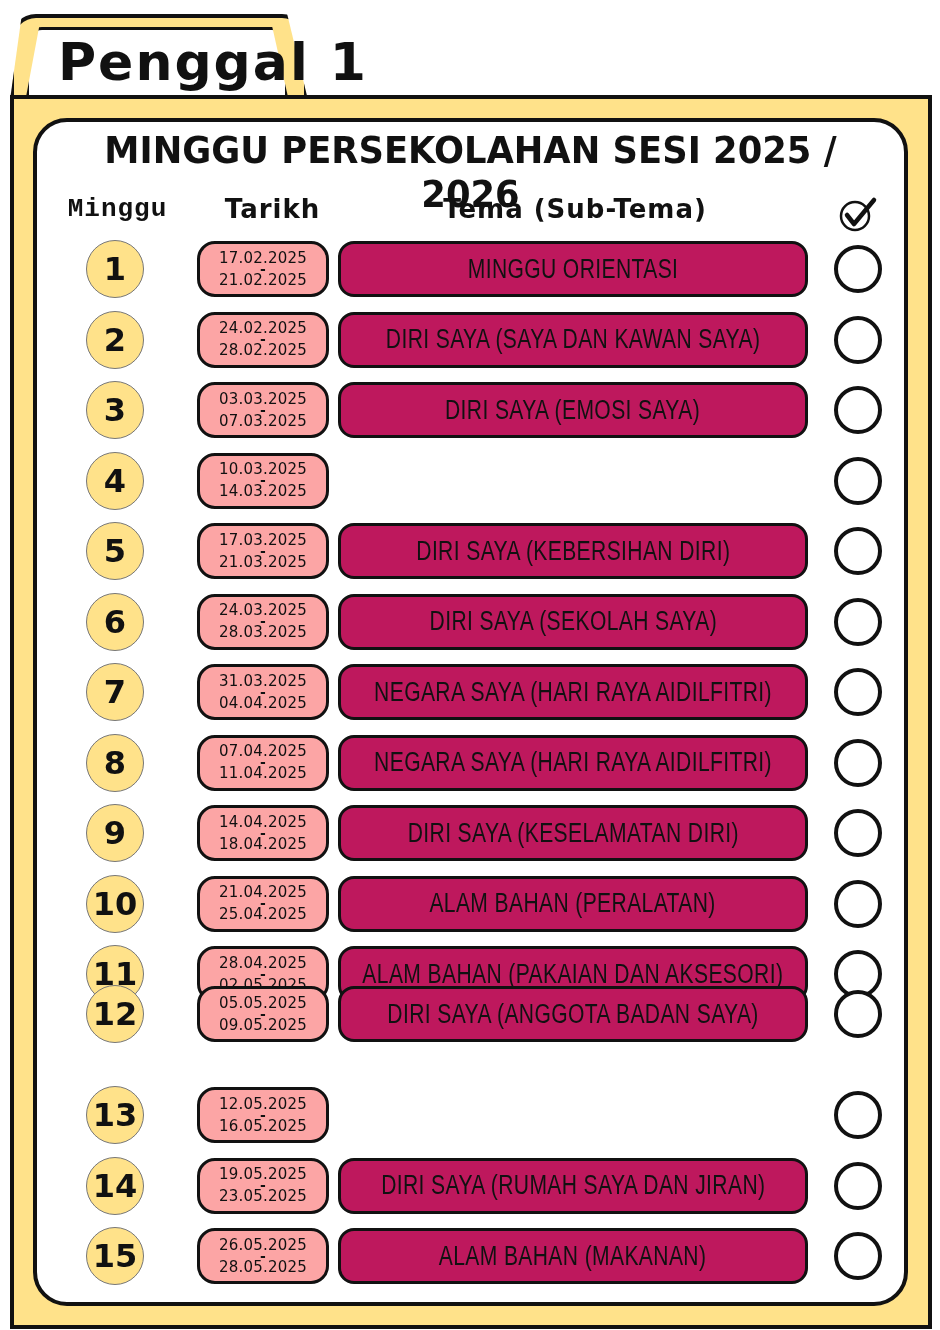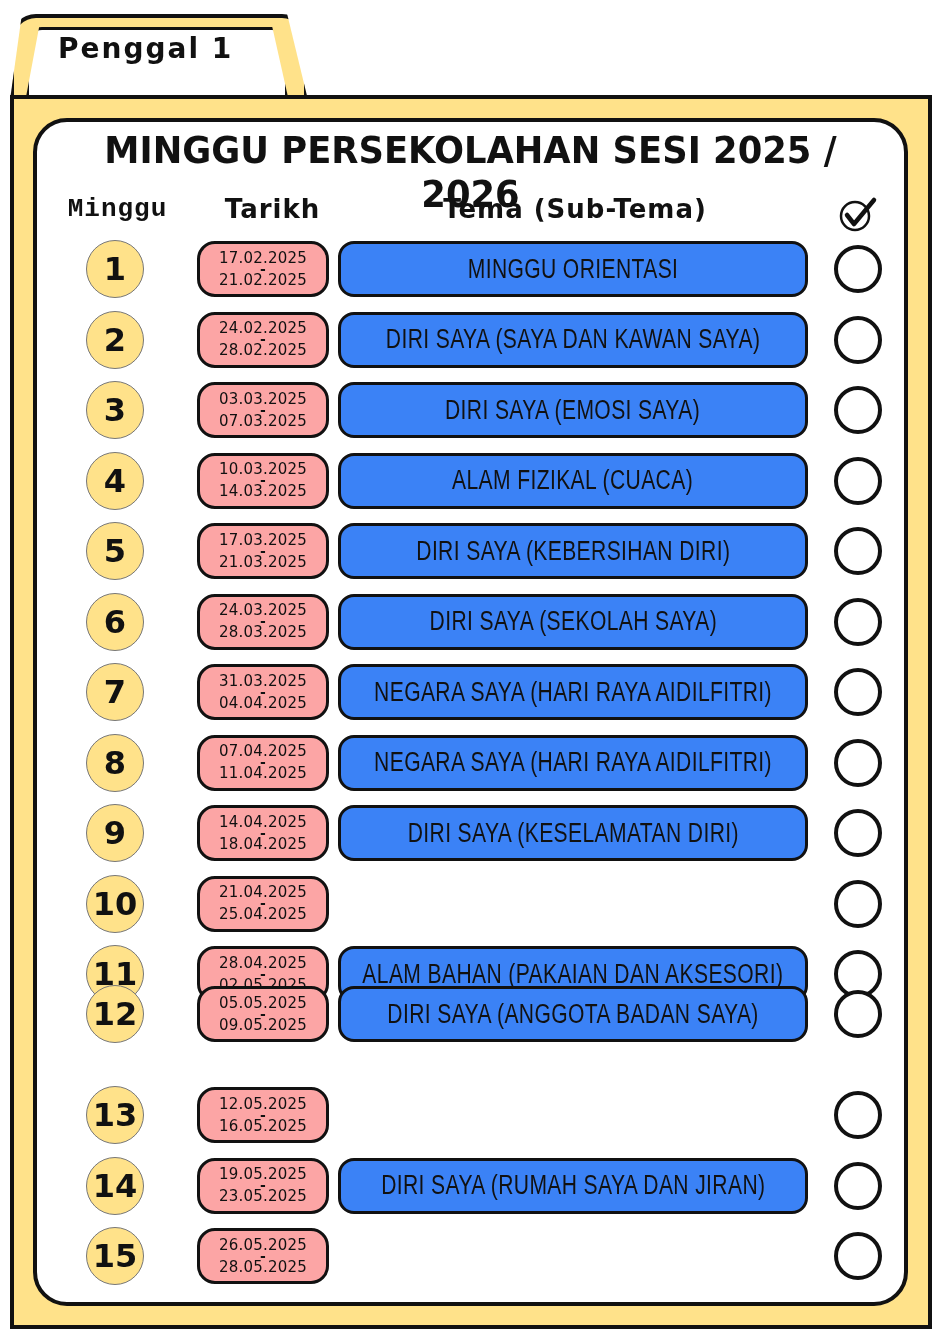--- a/index.html
+++ b/index.html
@@ -12,21 +12,21 @@
       border-radius: 26px 26px 0 0;
       clip-path: polygon(4% 0, 93% 0, 100% 100%, 0 100%);
     }
     .tab-inner {
       position: absolute; left: 26px; top: 27px; width: 262px; height: 70px;
       background: #fff; border: 3px solid #111; border-bottom: none;
       border-radius: 16px 16px 0 0;
       clip-path: polygon(5% 0, 94% 0, 100% 100%, 0 100%);
     }
     .tab-label {
-      position: absolute; left: 58px; top: 32px; font-size: 28px; font-weight: bold;
+      position: absolute; left: 58px; top: 32px; font-size: 52px; font-weight: bold;
       letter-spacing: 2px; color: #111; font-family: "DejaVu Sans", sans-serif;
     }
 
     .frame {
       position: absolute; left: 10px; top: 95px; width: 922px; height: 1234px;
       background: #FFE28A; border: 4px solid #111;
     }
     .panel {
       position: absolute; left: 33px; top: 118px; width: 875px; height: 1188px;
       background: #fff; border: 4px solid #111; border-radius: 34px;
@@ -61,21 +61,21 @@
     .date-box {
       position: absolute; left: 197px; top: 1px; width: 132px; height: 56px;
       border: 3px solid #111; border-radius: 18px; background: #fca5a5;
       display: flex; flex-direction: column; align-items: center; justify-content: center;
       font-size: 15px; line-height: 13px; font-family: "DejaVu Sans", sans-serif;
       color: #111; letter-spacing: 0.2px;
     }
     .date-box .dash { font-size: 14px; line-height: 9px; font-weight: bold; }
     .tema-box {
       position: absolute; left: 338px; top: 1px; width: 470px; height: 56px;
-      border: 3px solid #111; border-radius: 16px; background: #3b82f6;
+      border: 3px solid #111; border-radius: 16px; background: #be185d;
       display: flex; align-items: center; justify-content: center;
       font-family: "Liberation Sans", sans-serif; font-size: 27px;
       color: #111; letter-spacing: 0.5px; white-space: nowrap;
     }
     .tema-box span { display: inline-block; transform: scaleX(0.78); }
     .check-circle {
       position: absolute; left: 834px; top: 5px; width: 48px; height: 48px;
       border: 4px solid #111; border-radius: 50%; background: #fff; cursor: pointer;
     }
   </style>
@@ -138,23 +138,20 @@
       </div>
     <div class="check-circle"></div>
   </div>
     <div class="row" style="top: 211.5px;">
     <div class="num-badge">4</div>
     <div class="date-box">
       <span class="start">10.03.2025</span>
       <span class="dash">-</span>
       <span class="end">14.03.2025</span>
     </div>
-    <div class="tema-box">
-        <span>ALAM FIZIKAL (CUACA)</span>
-      </div>
     <div class="check-circle"></div>
   </div>
     <div class="row" style="top: 282px;">
     <div class="num-badge">5</div>
     <div class="date-box">
       <span class="start">17.03.2025</span>
       <span class="dash">-</span>
       <span class="end">21.03.2025</span>
     </div>
     <div class="tema-box">
@@ -210,20 +207,23 @@
       </div>
     <div class="check-circle"></div>
   </div>
     <div class="row" style="top: 634.5px;">
     <div class="num-badge">10</div>
     <div class="date-box">
       <span class="start">21.04.2025</span>
       <span class="dash">-</span>
       <span class="end">25.04.2025</span>
     </div>
+    <div class="tema-box">
+        <span>ALAM BAHAN (PERALATAN)</span>
+      </div>
     <div class="check-circle"></div>
   </div>
     <div class="row" style="top: 705px;">
     <div class="num-badge">11</div>
     <div class="date-box">
       <span class="start">28.04.2025</span>
       <span class="dash">-</span>
       <span class="end">02.05.2025</span>
     </div>
     <div class="tema-box">
@@ -264,15 +264,18 @@
       </div>
     <div class="check-circle"></div>
   </div>
     <div class="row" style="top: 987px;">
     <div class="num-badge">15</div>
     <div class="date-box">
       <span class="start">26.05.2025</span>
       <span class="dash">-</span>
       <span class="end">28.05.2025</span>
     </div>
+    <div class="tema-box">
+        <span>ALAM BAHAN (MAKANAN)</span>
+      </div>
     <div class="check-circle"></div>
   </div>
   </div>
 
 </body></html>

